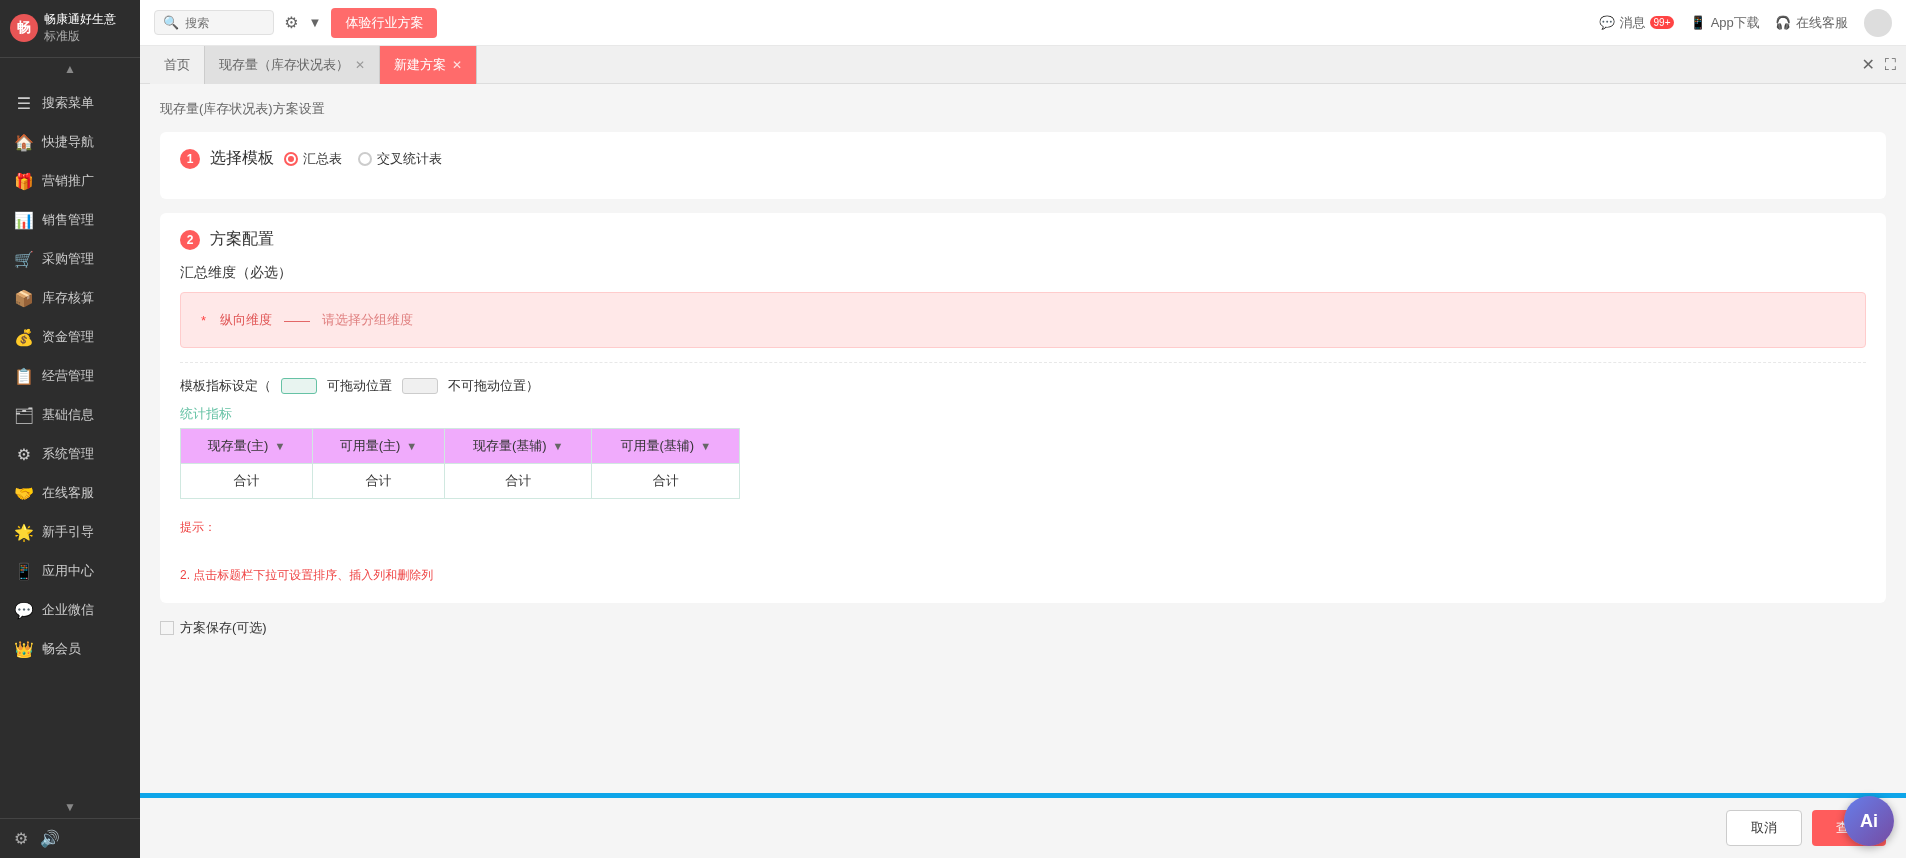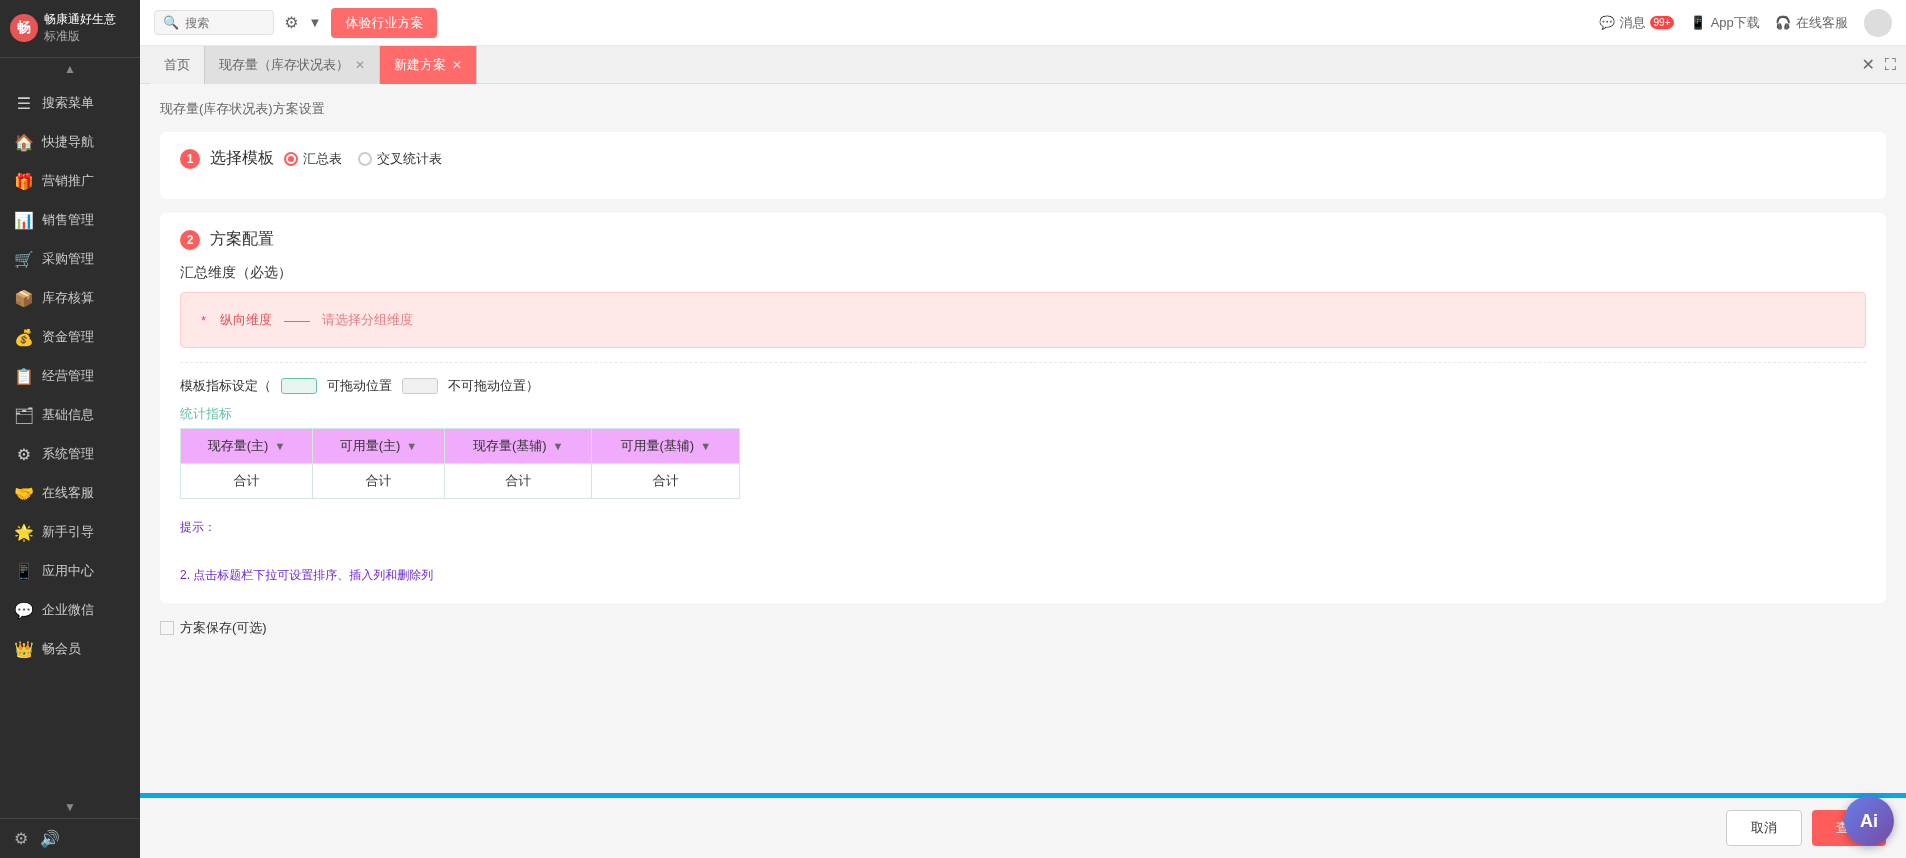--- a/index.html
+++ b/index.html
@@ -145,21 +145,21 @@
       border: 1px solid #d0e8e0; text-align: center; font-size: 13px;
     }
     .stats-table th {
       background: #f0abfc; color: #333; padding: 8px 16px; font-weight: normal;
     }
     .stats-table td { background: #fff; padding: 8px 28px; color: #333; }
     .col-header { display: flex; align-items: center; justify-content: center; gap: 6px; }
     .col-arrow { color: #666; font-size: 11px; }
 
     
-    .tips { font-size: 12px; color: #6d28d9; margin-top: 16px; line-height: 2; }
+    .tips { font-size: 12px; color: #ef4444; margin-top: 16px; line-height: 2; }
 
     
     .save-option { display: flex; align-items: center; gap: 6px; margin-top: 16px; font-size: 13px; color: #333; }
     .save-checkbox { width: 14px; height: 14px; border: 1px solid #ccc; display: inline-block; flex-shrink: 0; }
 
     
     .bottom-bar {
       background: #f5f5f5; padding: 12px 20px; display: flex; justify-content: flex-end;
       gap: 10px; border-top: 5px solid #0ea5e9; flex-shrink: 0;
     }

